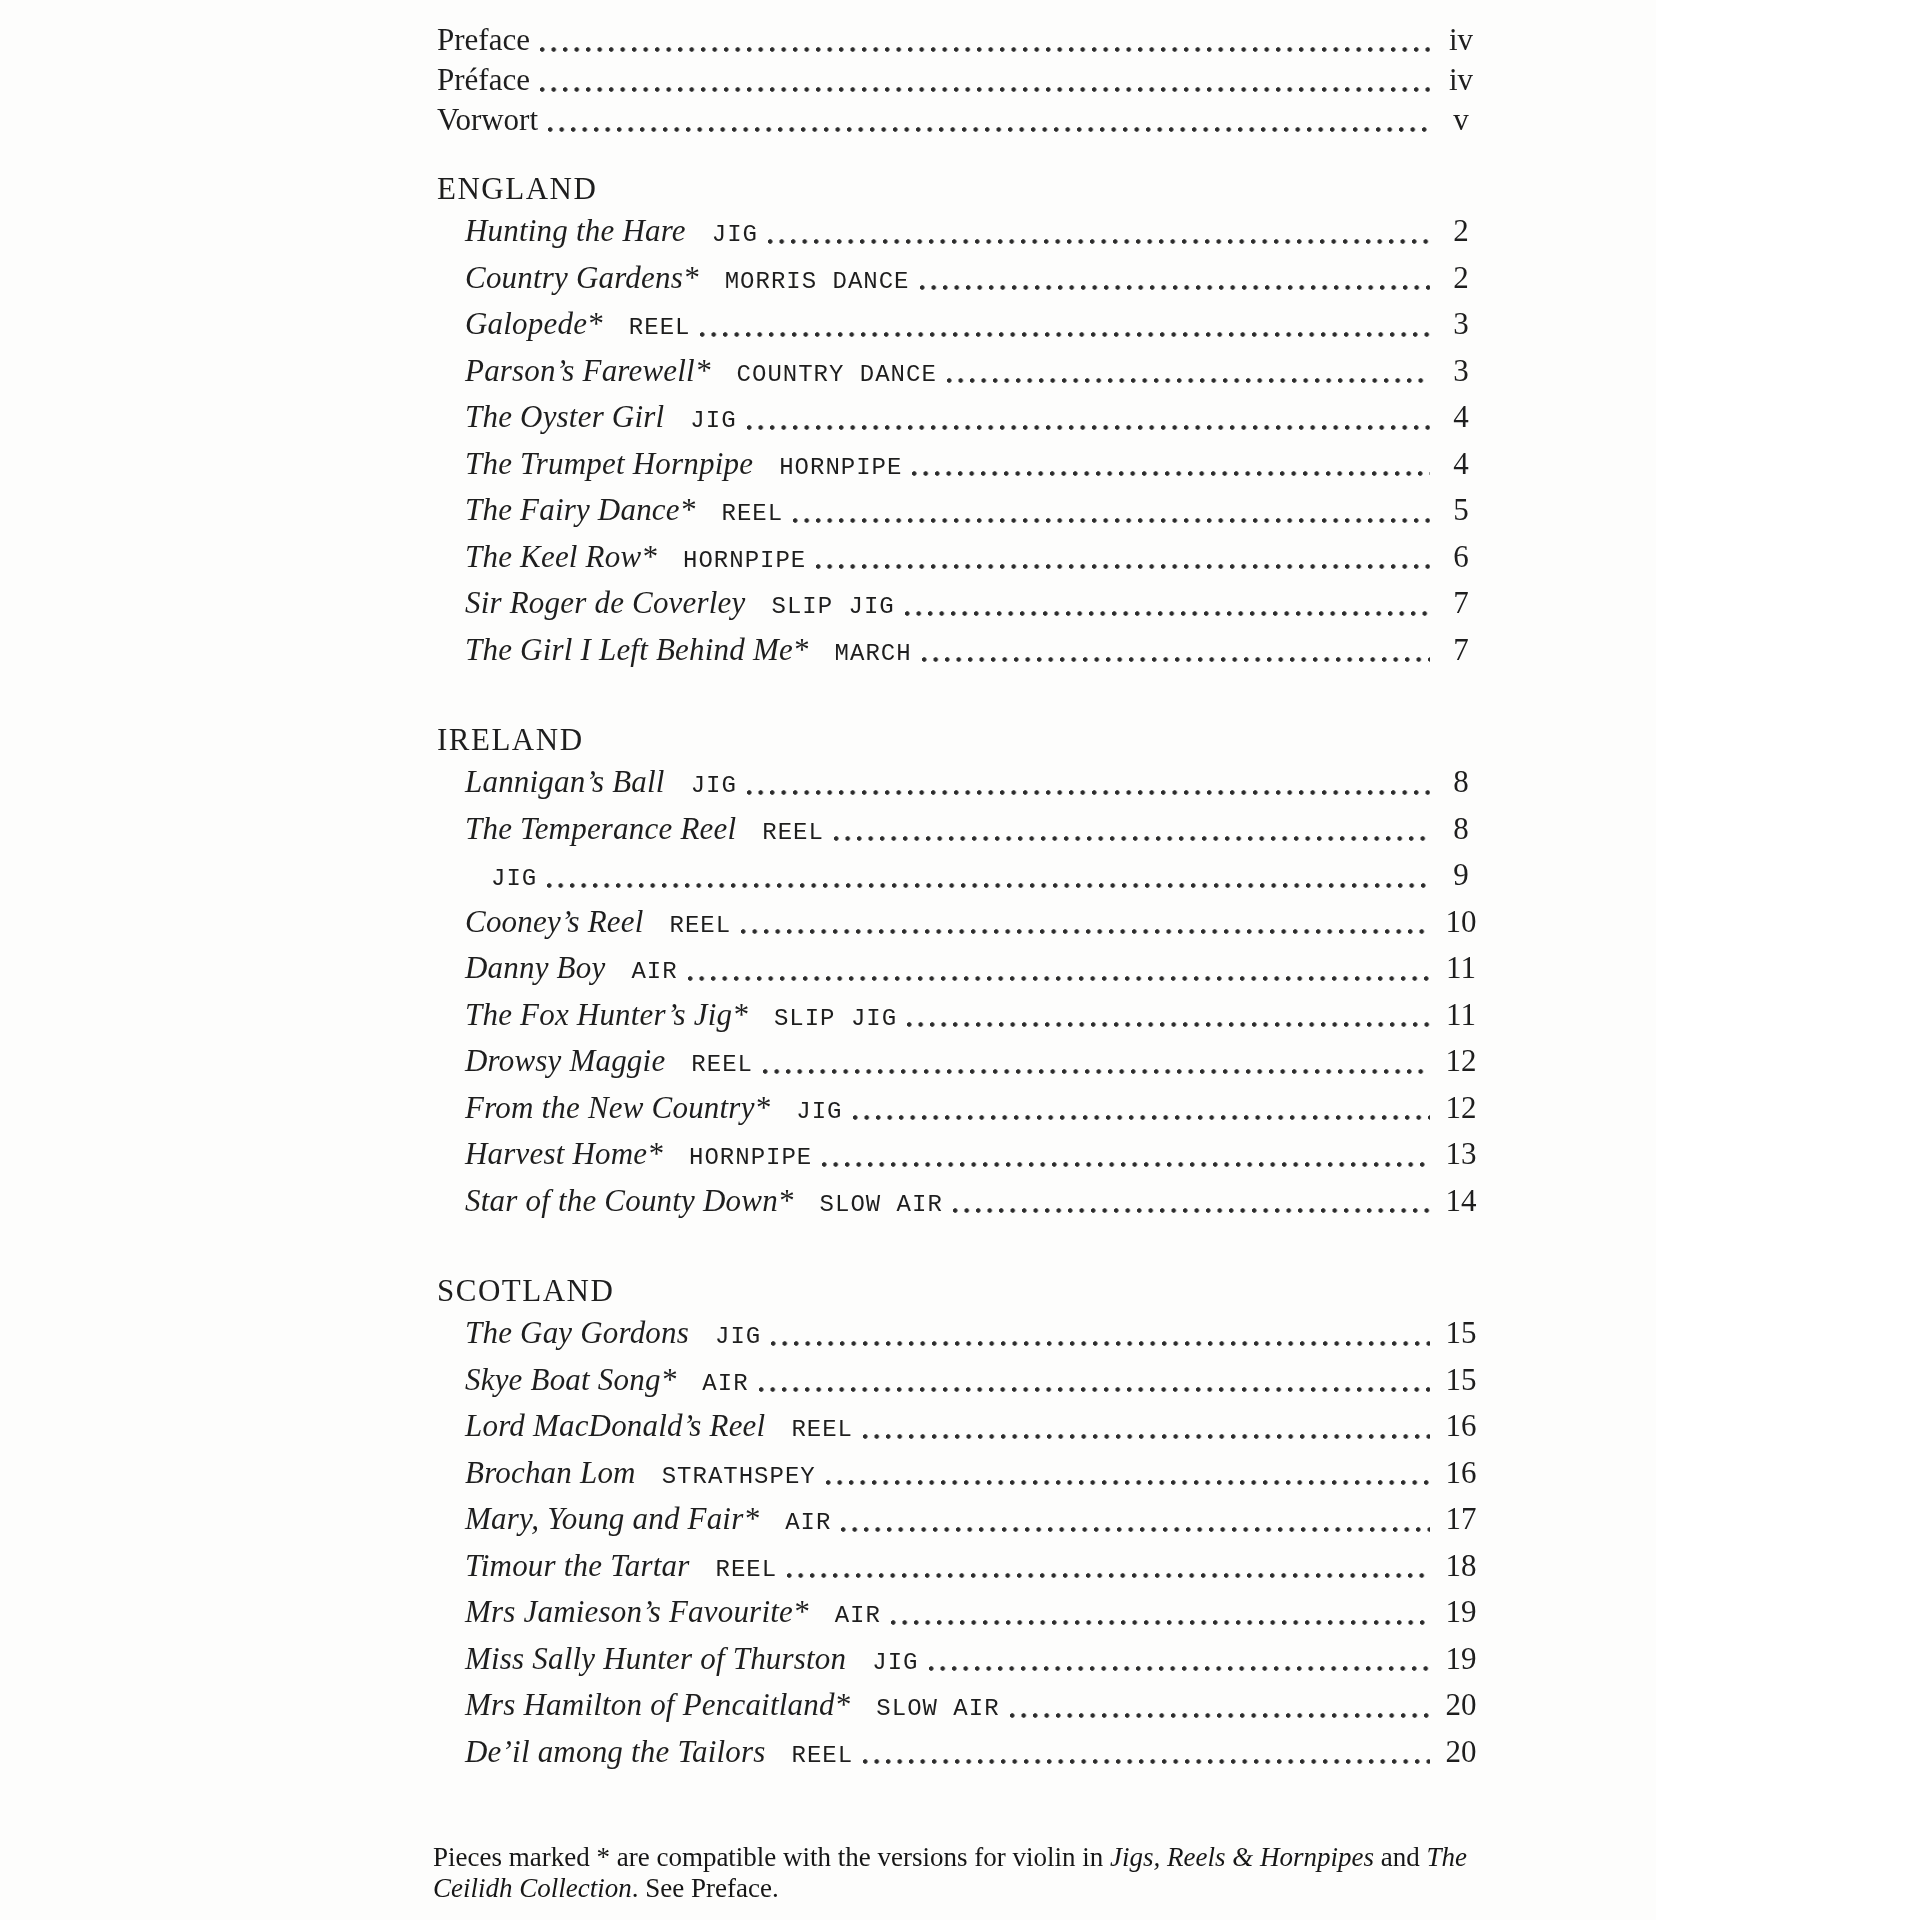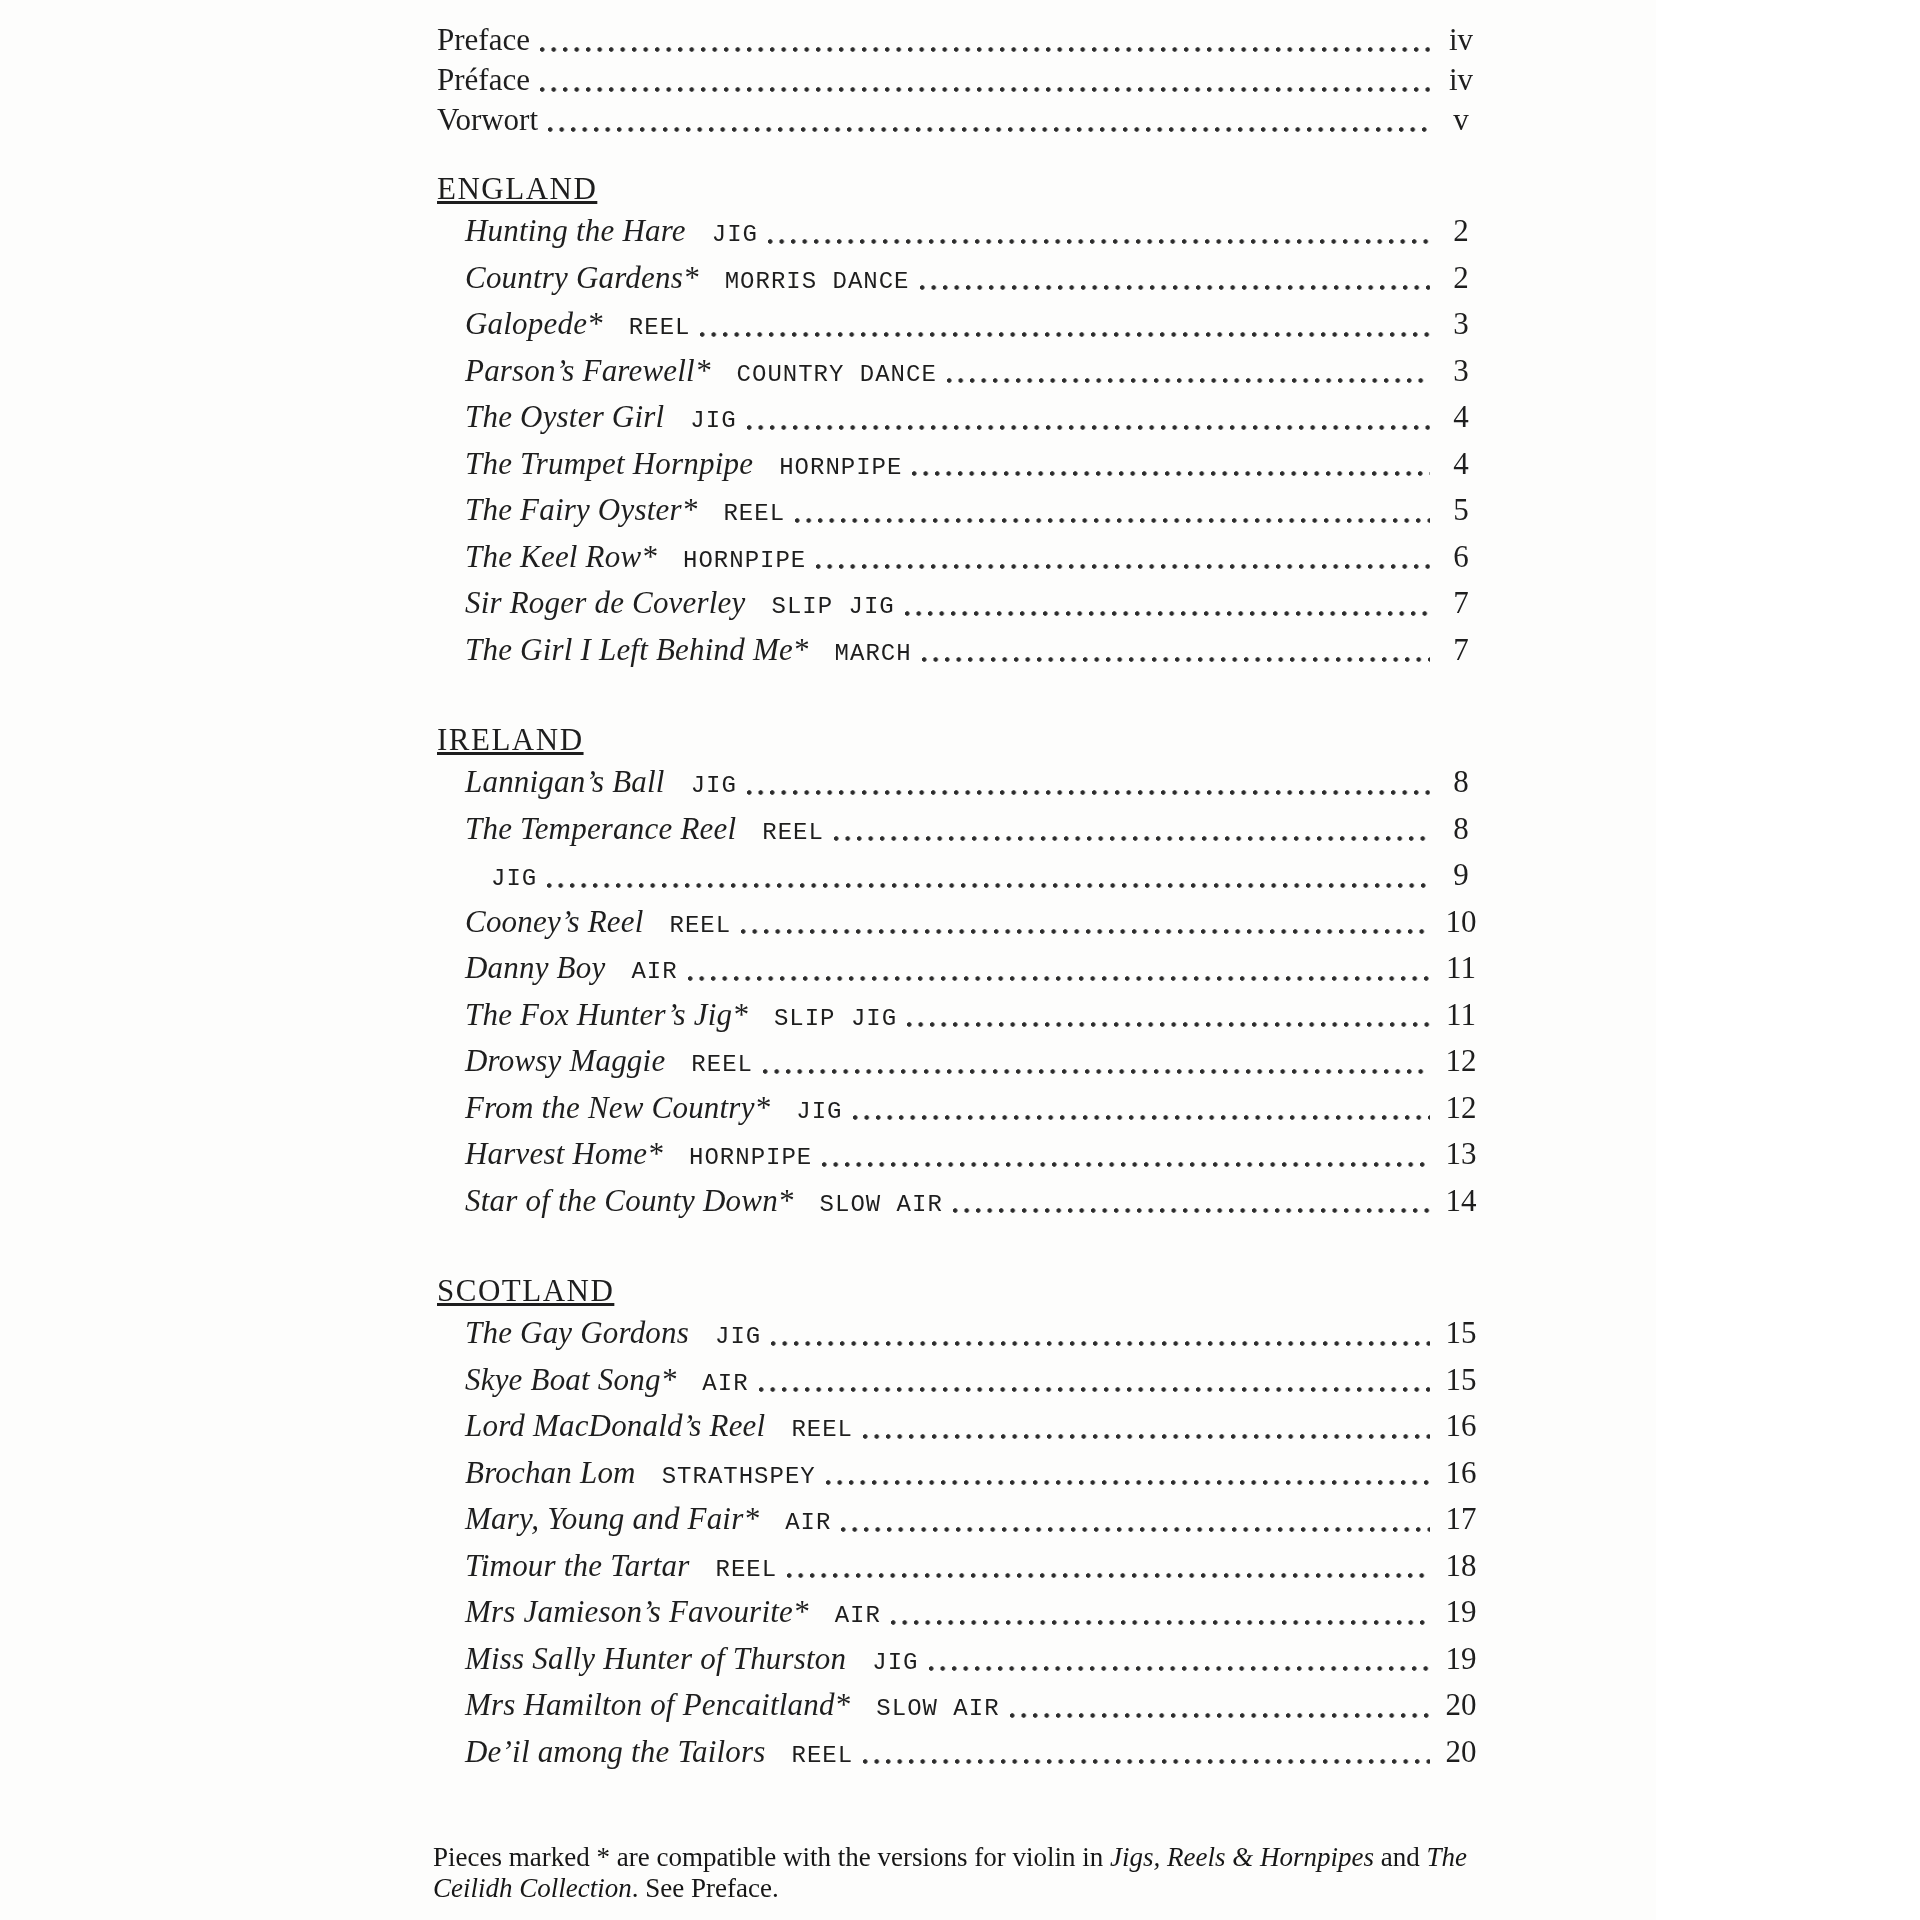--- a/index.html
+++ b/index.html
@@ -44,21 +44,20 @@
   }
   #sections .toc-section:nth-child(1) { top: 169px; }
   #sections .toc-section:nth-child(2) { top: 720px; }
   #sections .toc-section:nth-child(3) { top: 1271px; }
   .section-heading {
     font-size: 31px;
     line-height: 39px;
     margin: 0;
     font-weight: normal;
     letter-spacing: 1.5px;
-    text-decoration: underline;
   }
   .footnote {
     position: absolute;
     left: 433px;
     top: 1842px;
     width: 1120px;
     font-size: 27px;
     line-height: 30.5px;
     color: #161616;
   }
@@ -119,21 +118,21 @@
     <span class="dots"></span>
     <span class="pagenum">4</span>
   </div>
           <div class="toc-row entry-row">
     <span class="title">The Trumpet Hornpipe</span>
     <span class="genre">HORNPIPE</span>
     <span class="dots"></span>
     <span class="pagenum">4</span>
   </div>
           <div class="toc-row entry-row">
-    <span class="title">The Fairy Oyster*</span>
+    <span class="title">The Fairy Dance*</span>
     <span class="genre">REEL</span>
     <span class="dots"></span>
     <span class="pagenum">5</span>
   </div>
           <div class="toc-row entry-row">
     <span class="title">The Keel Row*</span>
     <span class="genre">HORNPIPE</span>
     <span class="dots"></span>
     <span class="pagenum">6</span>
   </div>

